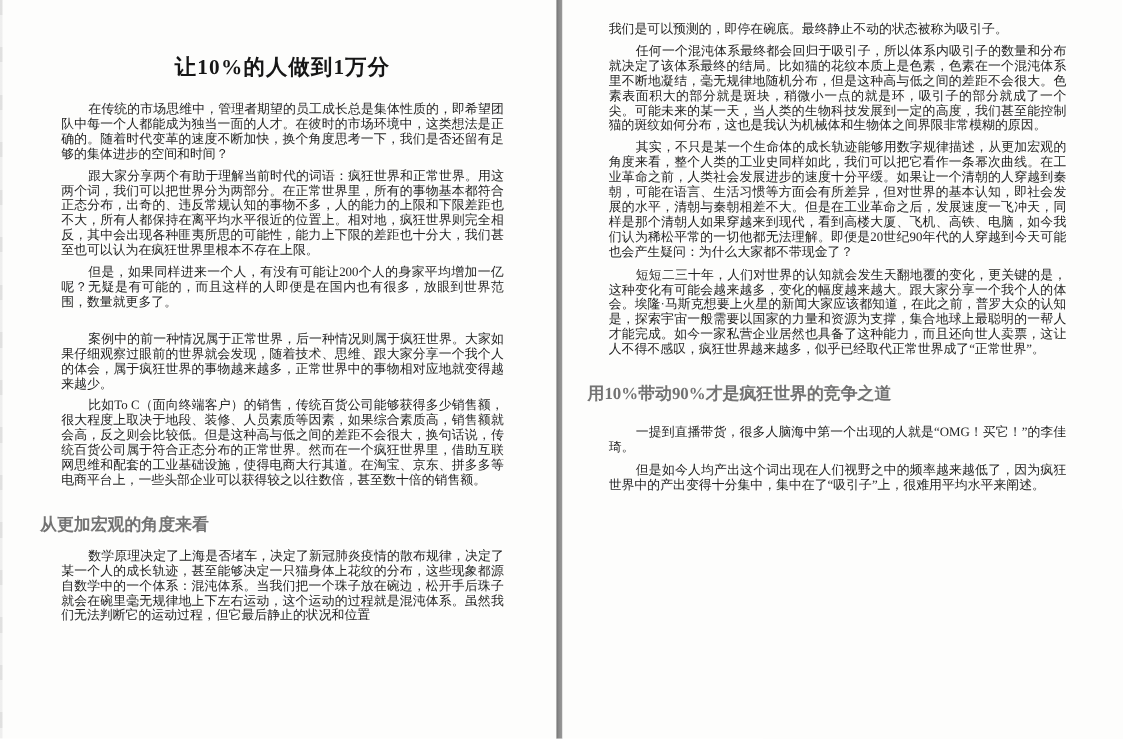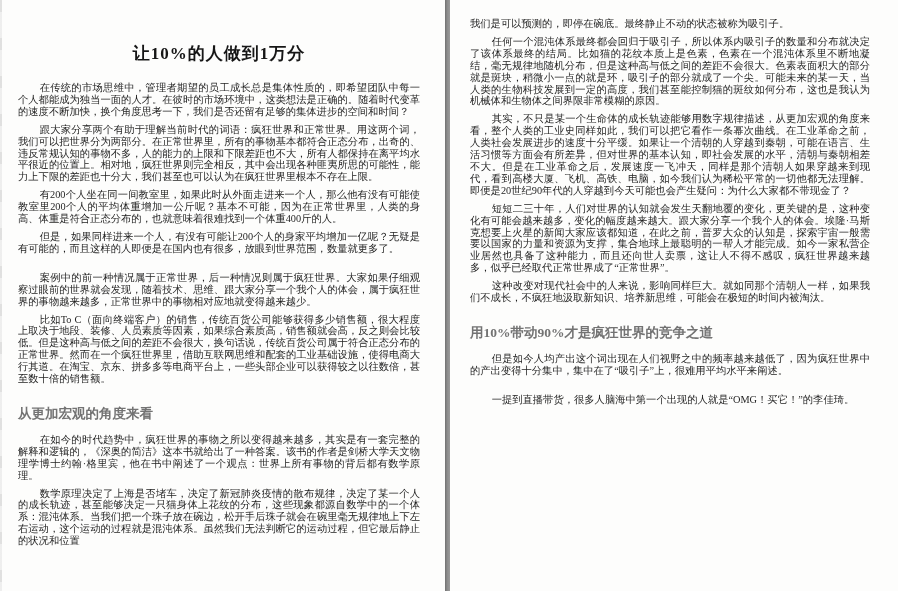--- a/index.html
+++ b/index.html
@@ -14,21 +14,21 @@
 
   .spread { width: 898px; height: 591px; display: flex; position: relative; }
 
   .page {
     background: var(--page-bg);
     color: var(--text);
     height: 591px;
     overflow: hidden;
     position: relative;
   }
-  .page-left  { width: 445px; padding: 30px 25px 0 18px; }
+  .page-left  { width: 445px; padding: 30px 25px 0 32px; }
   .page-right { width: 448px; padding: 12px 28px 0 20px; }
 
   .spine {
     width: 5px;
     height: 591px;
     background: linear-gradient(to right, #6f6f6f, var(--divider) 40%, #9a9a9a);
     flex: 0 0 5px;
   }
 
   .page-edge {
@@ -55,51 +55,48 @@
     font-size: 13.5px;
     font-weight: bold;
     margin: 20px 0 11px 0;
     color: #737373;
   }
   .para {
     font-size: 10.3px;
     line-height: 11.9px;
     text-align: justify;
     text-indent: 2.1em;
-    margin: 6px 0;
+    margin: 6px 17px;
     color: var(--text);
   }
   .para.no-indent { text-indent: 0; }
   .gap-before { margin-top: 17px; }
 </style>
 </head>
 <body>
 
 <div class="spread">
   <div class="page page-left">
     <div class="page-edge"></div>
     <div class="content">
         <div class="doc-title">让10%的人做到1万分</div>
         <p class="para">在传统的市场思维中，管理者期望的员工成长总是集体性质的，即希望团队中每一个人都能成为独当一面的人才。在彼时的市场环境中，这类想法是正确的。随着时代变革的速度不断加快，换个角度思考一下，我们是否还留有足够的集体进步的空间和时间？</p>
         <p class="para">跟大家分享两个有助于理解当前时代的词语：疯狂世界和正常世界。用这两个词，我们可以把世界分为两部分。在正常世界里，所有的事物基本都符合正态分布，出奇的、违反常规认知的事物不多，人的能力的上限和下限差距也不大，所有人都保持在离平均水平很近的位置上。相对地，疯狂世界则完全相反，其中会出现各种匪夷所思的可能性，能力上下限的差距也十分大，我们甚至也可以认为在疯狂世界里根本不存在上限。</p>
-        <p class="para">有200个人坐在同一间教室里，如果此时从外面走进来一个人，那么他有没有可能使教室里200个人的平均体重增加一公斤呢？基本不可能，因为在正常世界里，人类的身高、体重是符合正态分布的，也就意味着很难找到一个体重400斤的人。</p>
         <p class="para">但是，如果同样进来一个人，有没有可能让200个人的身家平均增加一亿呢？无疑是有可能的，而且这样的人即便是在国内也有很多，放眼到世界范围，数量就更多了。</p>
         <p class="para gap-before">案例中的前一种情况属于正常世界，后一种情况则属于疯狂世界。大家如果仔细观察过眼前的世界就会发现，随着技术、思维、跟大家分享一个我个人的体会，属于疯狂世界的事物越来越多，正常世界中的事物相对应地就变得越来越少。</p>
         <p class="para">比如To C（面向终端客户）的销售，传统百货公司能够获得多少销售额，很大程度上取决于地段、装修、人员素质等因素，如果综合素质高，销售额就会高，反之则会比较低。但是这种高与低之间的差距不会很大，换句话说，传统百货公司属于符合正态分布的正常世界。然而在一个疯狂世界里，借助互联网思维和配套的工业基础设施，使得电商大行其道。在淘宝、京东、拼多多等电商平台上，一些头部企业可以获得较之以往数倍，甚至数十倍的销售额。</p>
         <div class="doc-h2">从更加宏观的角度来看</div>
-        <p class="para">在如今的时代趋势中，疯狂世界的事物之所以变得越来越多，其实是有一套完整的解释和逻辑的，《深奥的简洁》这本书就给出了一种答案。该书的作者是剑桥大学天文物理学博士约翰·格里宾，他在书中阐述了一个观点：世界上所有事物的背后都有数学原理。</p>
         <p class="para">数学原理决定了上海是否堵车，决定了新冠肺炎疫情的散布规律，决定了某一个人的成长轨迹，甚至能够决定一只猫身体上花纹的分布，这些现象都源自数学中的一个体系：混沌体系。当我们把一个珠子放在碗边，松开手后珠子就会在碗里毫无规律地上下左右运动，这个运动的过程就是混沌体系。虽然我们无法判断它的运动过程，但它最后静止的状况和位置</p>
       </div>
   </div>
   <div class="spine"></div>
   <div class="page page-right">
     <div class="content">
         <p class="para no-indent">我们是可以预测的，即停在碗底。最终静止不动的状态被称为吸引子。</p>
         <p class="para">任何一个混沌体系最终都会回归于吸引子，所以体系内吸引子的数量和分布就决定了该体系最终的结局。比如猫的花纹本质上是色素，色素在一个混沌体系里不断地凝结，毫无规律地随机分布，但是这种高与低之间的差距不会很大。色素表面积大的部分就是斑块，稍微小一点的就是环，吸引子的部分就成了一个尖。可能未来的某一天，当人类的生物科技发展到一定的高度，我们甚至能控制猫的斑纹如何分布，这也是我认为机械体和生物体之间界限非常模糊的原因。</p>
         <p class="para">其实，不只是某一个生命体的成长轨迹能够用数字规律描述，从更加宏观的角度来看，整个人类的工业史同样如此，我们可以把它看作一条幂次曲线。在工业革命之前，人类社会发展进步的速度十分平缓。如果让一个清朝的人穿越到秦朝，可能在语言、生活习惯等方面会有所差异，但对世界的基本认知，即社会发展的水平，清朝与秦朝相差不大。但是在工业革命之后，发展速度一飞冲天，同样是那个清朝人如果穿越来到现代，看到高楼大厦、飞机、高铁、电脑，如今我们认为稀松平常的一切他都无法理解。即便是20世纪90年代的人穿越到今天可能也会产生疑问：为什么大家都不带现金了？</p>
         <p class="para">短短二三十年，人们对世界的认知就会发生天翻地覆的变化，更关键的是，这种变化有可能会越来越多，变化的幅度越来越大。跟大家分享一个我个人的体会。埃隆·马斯克想要上火星的新闻大家应该都知道，在此之前，普罗大众的认知是，探索宇宙一般需要以国家的力量和资源为支撑，集合地球上最聪明的一帮人才能完成。如今一家私营企业居然也具备了这种能力，而且还向世人卖票，这让人不得不感叹，疯狂世界越来越多，似乎已经取代正常世界成了“正常世界”。</p>
-        <p class="para">这种改变对现代社会中的人来说，影响同样巨大。就如同那个清朝人一样，如果我们不成长，不疯狂地汲取新知识、培养新思维，可能会在极短的时间内被淘汰。</p>
         <div class="doc-h2">用10%带动90%才是疯狂世界的竞争之道</div>
+        <p class="para gap-before">一提到直播带货，很多人脑海中第一个出现的人就是“OMG！买它！”的李佳琦。</p>
         <p class="para">但是如今人均产出这个词出现在人们视野之中的频率越来越低了，因为疯狂世界中的产出变得十分集中，集中在了“吸引子”上，很难用平均水平来阐述。</p>
-        <p class="para gap-before">一提到直播带货，很多人脑海中第一个出现的人就是“OMG！买它！”的李佳琦。</p>
       </div>
   </div>
 </div>
 
 </body></html>

